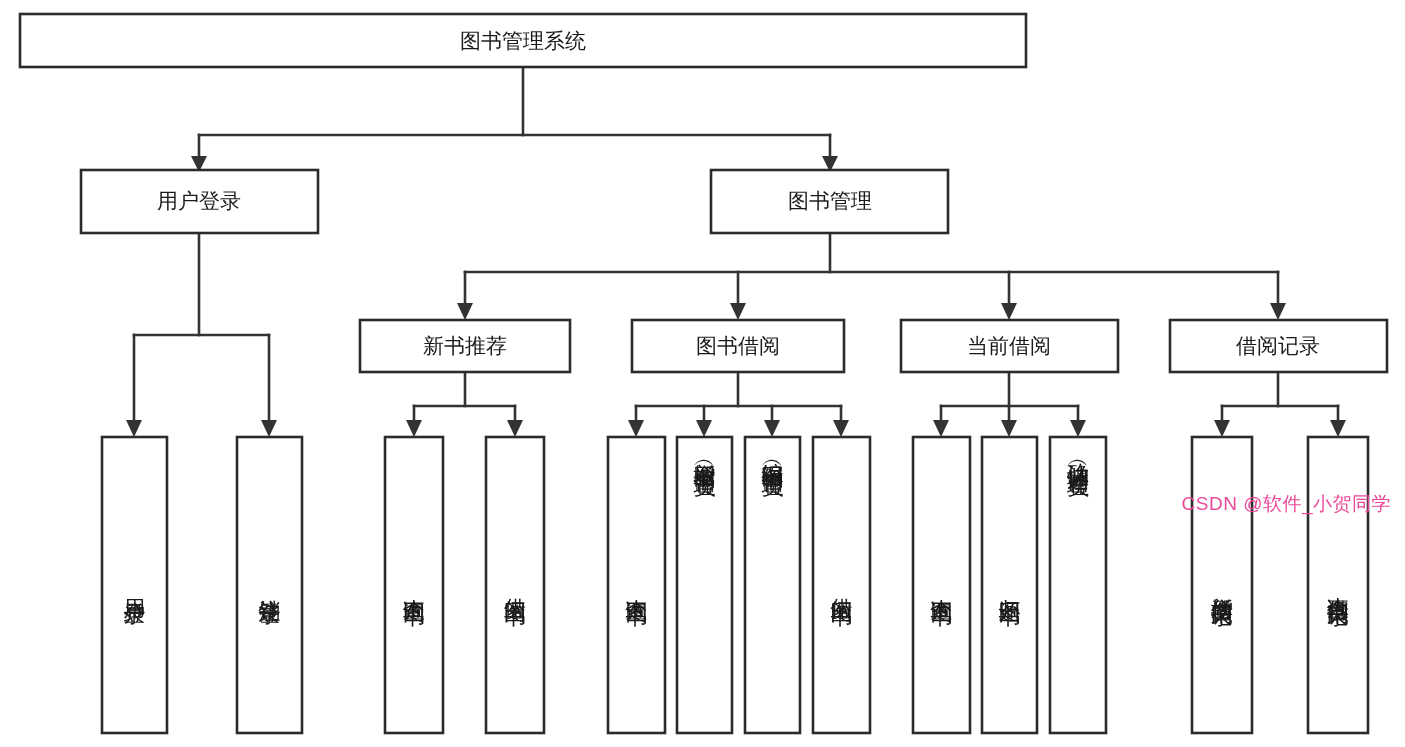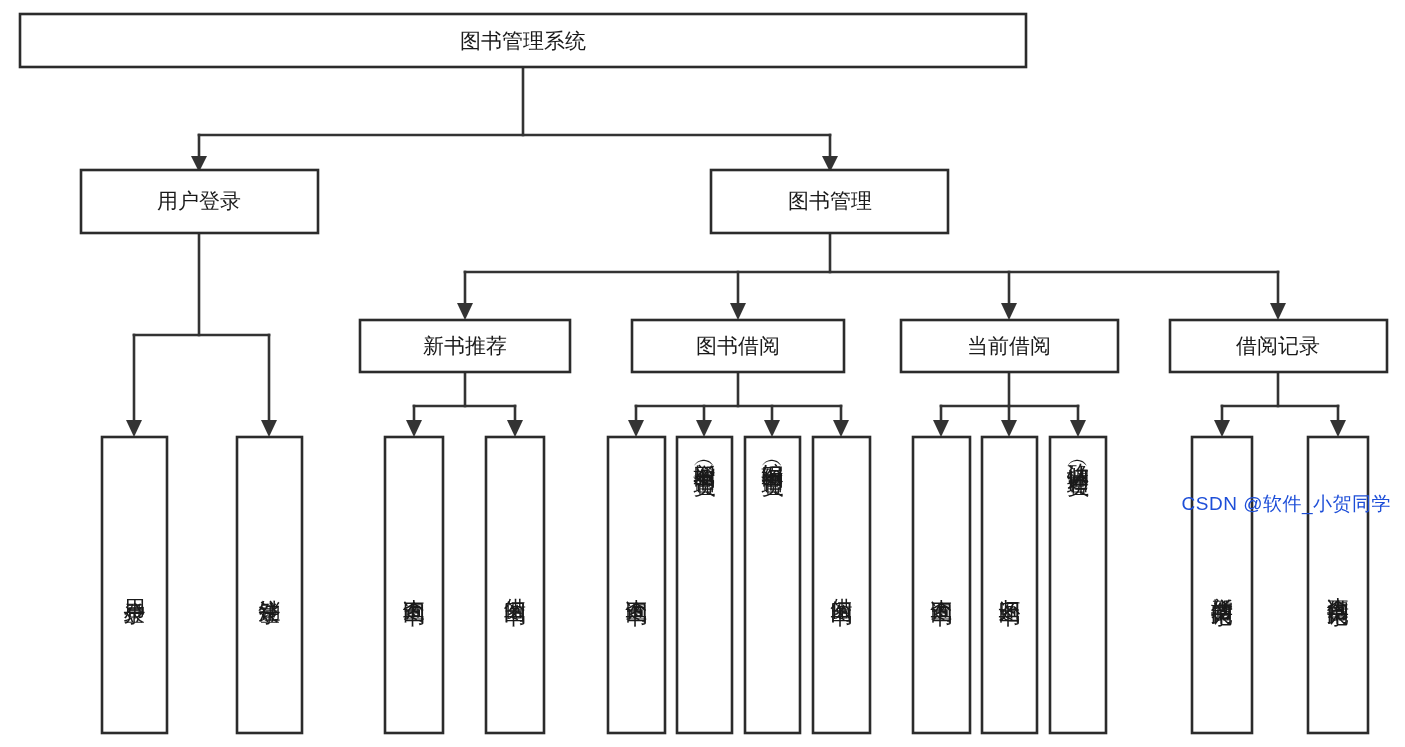--- a/index.html
+++ b/index.html
@@ -64,21 +64,21 @@
     white-space: nowrap;
     pointer-events: none;
     user-select: none;
   }
   .watermark {
     position: absolute;
     right: 14px;
     bottom: 6px;
     font-family: "Liberation Sans", "DejaVu Sans", sans-serif;
     font-size: 19px;
-    color: #1d4ed8;
+    color: #ec4899;
     letter-spacing: 0.5px;
     white-space: nowrap;
   }
 </style>
 </head>
 <body>
 
 <div id="diagram-root">
 
   <svg id="tree-svg" viewBox="0 0 1405 747">

